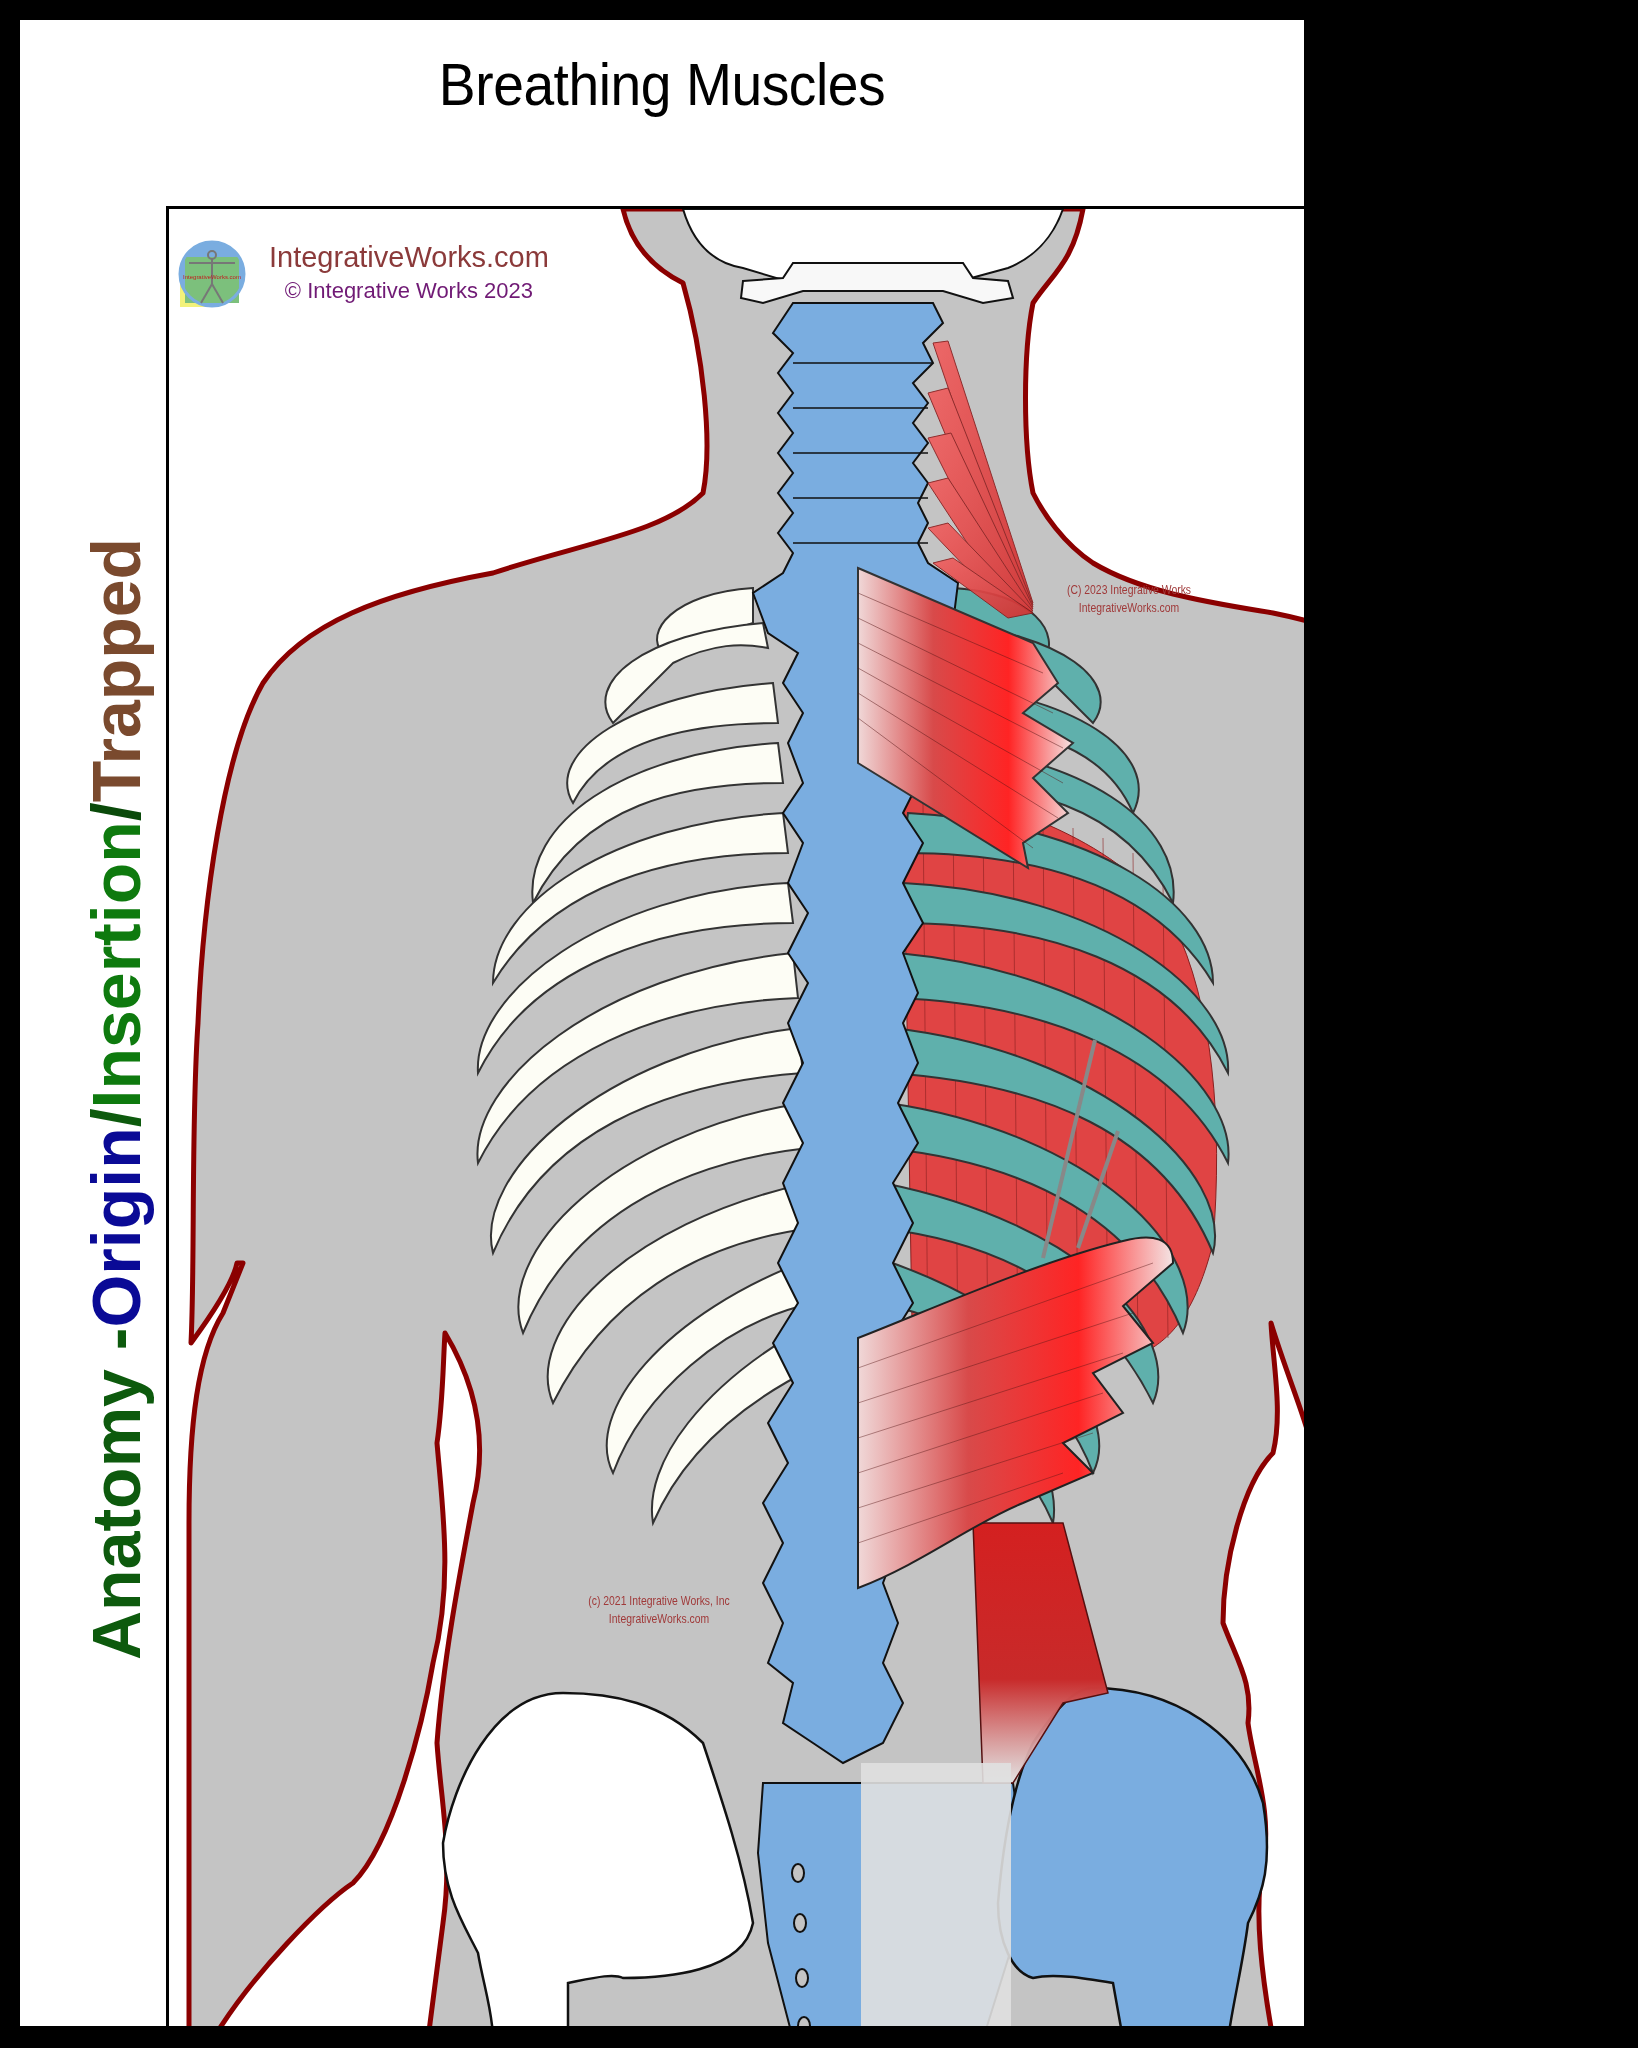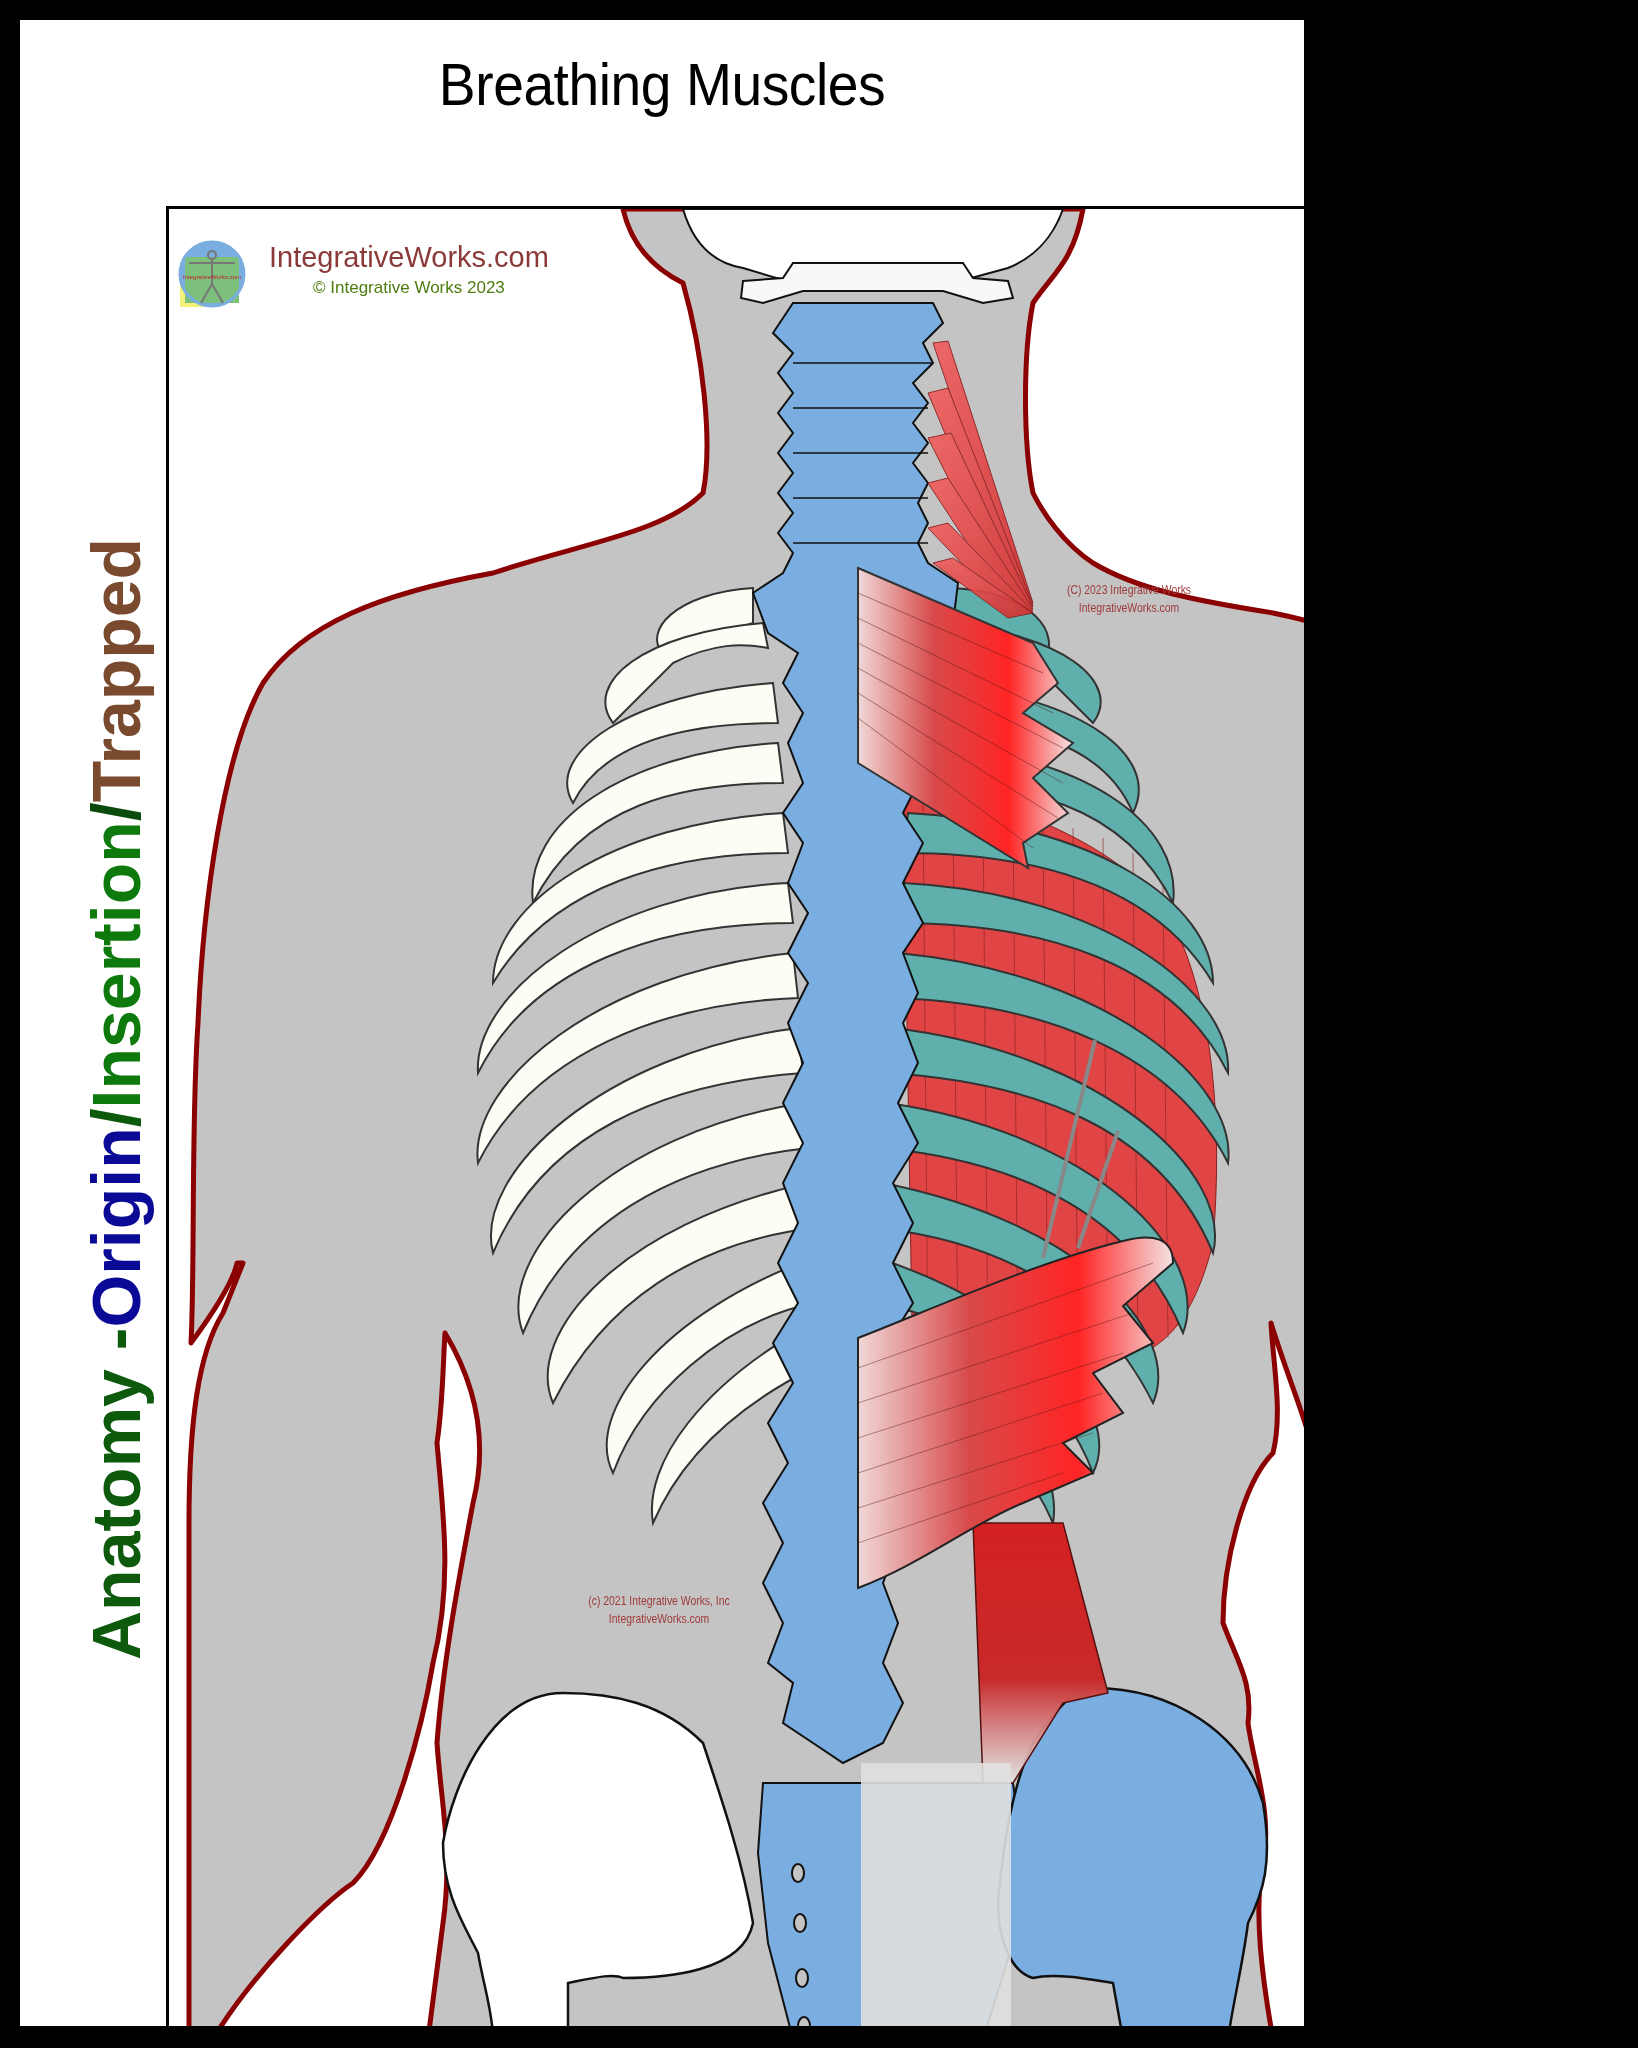--- a/index.html
+++ b/index.html
@@ -5,21 +5,21 @@
   html, body { margin:0; padding:0; background:#000; }
   body { width:1638px; height:2048px; position:relative; overflow:hidden; font-family:"Liberation Sans", sans-serif; }
   .page { position:absolute; left:20px; top:20px; width:1284px; height:2006px; background:#fff; overflow:hidden; }
   .title { position:absolute; left:0; right:0; top:30px; text-align:center; font-size:60px; color:#000; transform:scaleX(0.92); letter-spacing:-0.5px; }
   .side-label { position:absolute; left:57px; top:1640px; transform-origin:0 0; transform:rotate(-90deg); white-space:nowrap; font-weight:bold; font-size:68px; }
   .side-label span { display:inline-block; }
   .panel { position:absolute; left:146px; top:186px; width:1460px; height:1830px; border-left:3px solid #000; border-top:3px solid #000; overflow:hidden; background:#fff; }
   .figure { position:absolute; left:0; top:0; width:100%; height:100%; }
   .brand { position:absolute; left:100px; top:32px; text-align:center; }
   .brand-name { font-size:29px; color:#8b3a3a; display:block; }
-  .brand-copy { font-size:17px; color:#4d7c0f; display:block; margin-top:4px; }
+  .brand-copy { font-size:22px; color:#701a75; display:block; margin-top:4px; }
   .logo { position:absolute; left:8px; top:30px; width:70px; height:70px; }
   .wm { position:absolute; font-family:"Liberation Sans", sans-serif; color:#a03a3a; text-align:center; font-size:13px; line-height:18px; transform:scaleX(0.8); }
 </style>
 </head>
 <body>
 
 <div class="page">
   <div class="title">Breathing Muscles</div>
 
   <div class="side-label">

